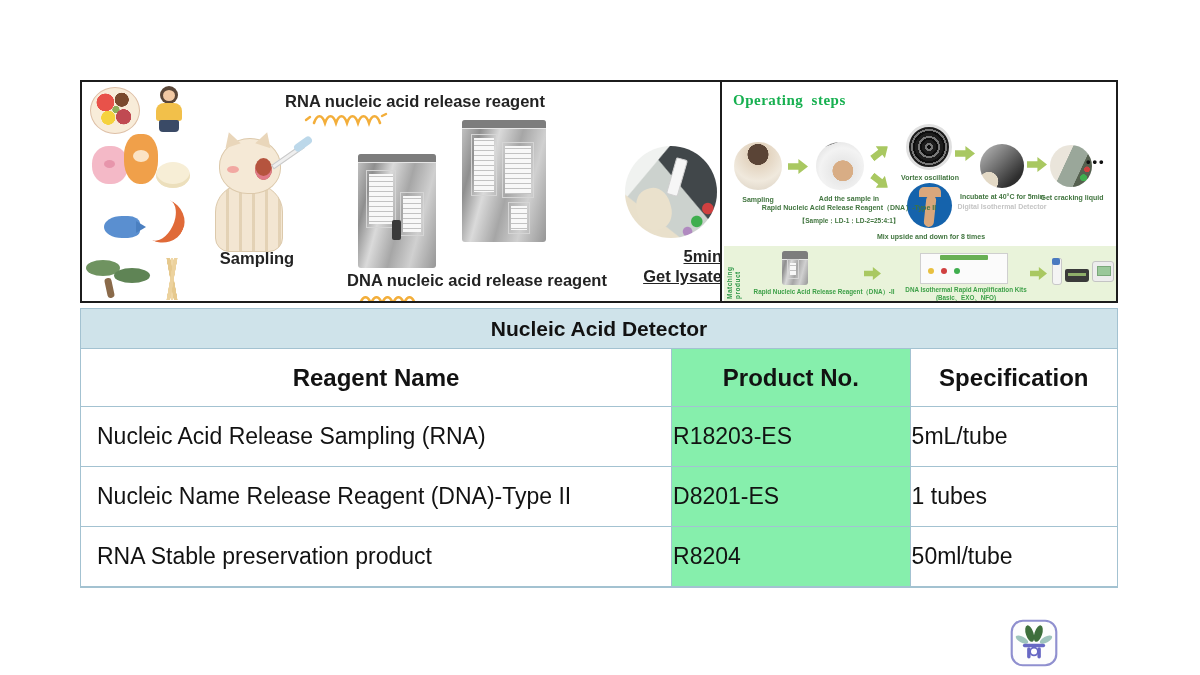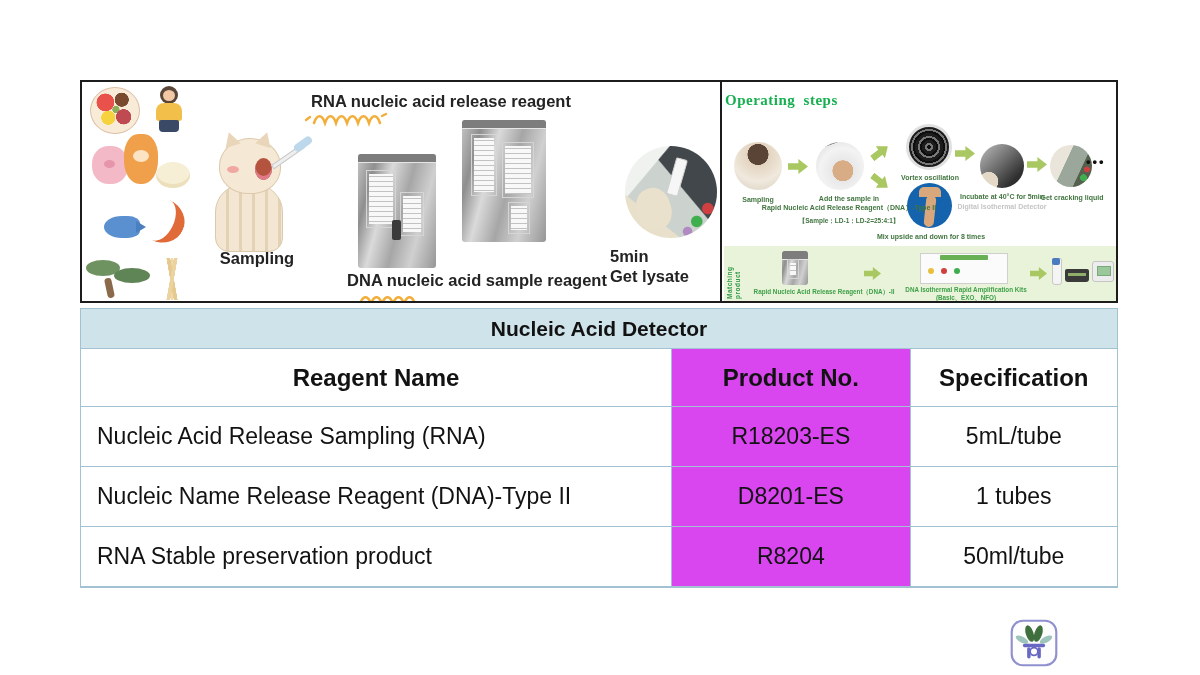--- a/index.html
+++ b/index.html
@@ -49,21 +49,21 @@
   #cat .head{position:absolute;left:12px;top:0;width:60px;height:54px;background:#f5e9d6;border:1px solid #dcc9ab;border-radius:50% 50% 46% 46%;}
   #cat .ear-l{position:absolute;left:16px;top:-6px;border-bottom:14px solid #e9d6ba;border-left:8px solid transparent;border-right:8px solid transparent;transform:rotate(-18deg);}
   #cat .ear-r{position:absolute;left:50px;top:-6px;border-bottom:14px solid #e9d6ba;border-left:8px solid transparent;border-right:8px solid transparent;transform:rotate(18deg);}
   #cat .blush{position:absolute;left:20px;top:28px;width:12px;height:7px;border-radius:50%;background:#f2a8a2;}
   #cat .mouth{position:absolute;left:48px;top:20px;width:17px;height:22px;border-radius:50%;background:#b5543e;box-shadow:inset 0 -4px 0 #e07a88;}
   #cat .stick{position:absolute;left:62px;top:16px;width:36px;height:3px;background:#efefef;border:1px solid #c9c9c9;transform:rotate(-35deg);}
   #cat .handle{position:absolute;left:86px;top:2px;width:20px;height:8px;border-radius:4px;background:#bcd8ea;transform:rotate(-35deg);}
 
   .big-label{position:absolute;font-weight:bold;font-size:16.5px;color:#232323;text-align:center;}
   #sampling-label{left:100px;top:167px;width:150px;}
-  #rna-label{left:214px;top:10px;width:290px;}
+  #rna-label{left:188px;top:10px;width:290px;}
   #dna-label{left:250px;top:189px;width:290px;}
   .squig{position:absolute;}
   #squig1{left:222px;top:30px;width:100px;height:16px;}
   #squig2{left:268px;top:211px;width:100px;height:8px;overflow:hidden;}
 
   
   .bag{position:absolute;border-radius:3px;
     background:linear-gradient(105deg,#c6c6c6 0%,#8f8f8f 18%,#dadada 35%,#a6a6a6 55%,#d0d0d0 75%,#969696 100%);}
   .bag .zip{position:absolute;left:0;top:0;width:100%;height:8px;background:#7d7d7d;border-bottom:1px solid #e6e6e6;border-radius:3px 3px 0 0;}
   .bag .lbl{position:absolute;background:#f8f8f8;border:1px solid #d5d5d5;
@@ -82,24 +82,24 @@
     background:
       radial-gradient(circle at 78% 82%, #3fae4e 0 5%, transparent 6%),
       radial-gradient(circle at 90% 68%, #d04040 0 5%, transparent 6%),
       radial-gradient(circle at 68% 93%, #b08ac0 0 4%, transparent 5%),
       linear-gradient(38deg, #e9e0cb 0 26%, transparent 27%),
       linear-gradient(130deg, #f0f2f0 0 26%, transparent 27%),
       linear-gradient(50deg, transparent 58%, #41474a 59%),
       #ccd2ce;}
   #lysate-circle .tube{position:absolute;left:46px;top:12px;width:10px;height:36px;background:#f6f6f6;border:1px solid #cfcfcf;border-radius:2px;transform:rotate(16deg);}
   #lysate-circle .glove{position:absolute;left:12px;top:42px;width:34px;height:42px;background:#eae1cc;border-radius:45%;transform:rotate(-16deg);}
-  #lysate-text{left:528px;top:164px;width:112px;text-align:left;font-weight:bold;font-size:16.5px;color:#232323;line-height:20px;}
-
-  
-  #ops-title{left:1px;top:10px;font-family:"Liberation Serif",serif;font-weight:bold;font-size:15px;color:#17b050;letter-spacing:.5px;word-spacing:4px;}
+  #lysate-text{left:528px;top:164px;width:112px;text-align:right;font-weight:bold;font-size:16.5px;color:#232323;line-height:20px;text-decoration:underline;}
+
+  
+  #ops-title{left:9px;top:10px;font-family:"Liberation Serif",serif;font-weight:bold;font-size:15px;color:#17b050;letter-spacing:.5px;word-spacing:4px;}
   .step-circle{position:absolute;border-radius:50%;}
   #c-sampling{left:10px;top:60px;width:48px;height:48px;
     background:radial-gradient(circle at 50% 26%, #5a4436 0 24%, #e3d4c0 25%, #f0e9dd 62%, #d9cfc0);}
   #c-add{left:92px;top:60px;width:48px;height:48px;
     background:linear-gradient(160deg,#8a8a8a 0 12%,transparent 13%),
       radial-gradient(circle at 56% 60%, #d8ad85 0 26%, #e8e8e8 27%, #f3f3f3 58%, #d6d6d6);}
   #c-vortex{left:182px;top:42px;width:46px;height:46px;border:3px solid #e0e0e0;box-sizing:border-box;
     background:repeating-radial-gradient(circle at 50% 50%, #0d0d0d 0 2px, #777 2px 4px, #1c1c1c 4px 7px);}
   #c-bluehand{left:183px;top:101px;width:45px;height:45px;background:#1563ac;overflow:hidden;}
   #c-bluehand .arm{position:absolute;left:18px;top:12px;width:10px;height:32px;background:#d9a77c;border-radius:5px;transform:rotate(6deg);}
@@ -148,24 +148,24 @@
   #m-reader{left:341px;top:23px;width:24px;height:13px;background:#3a3a3a;border-radius:2px 2px 3px 3px;}
   #m-reader:after{content:"";position:absolute;left:3px;top:4px;width:18px;height:3px;background:#8fae6a;}
   #m-instr{left:368px;top:15px;width:22px;height:21px;background:#ededed;border:1px solid #c4c4c4;border-radius:3px;box-sizing:border-box;}
   #m-instr:after{content:"";position:absolute;left:4px;top:4px;width:12px;height:8px;background:#9ac89a;border:1px solid #7aa87a;}
 
   
   #reagent-table{position:absolute;left:80px;top:308px;width:1038px;border-collapse:collapse;table-layout:fixed;}
   #reagent-table td,#reagent-table th{border:1px solid #a3c2d1;color:#121212;box-sizing:border-box;}
   #reagent-table .title-cell{height:40px;background:#cfe3ea;font-weight:bold;font-size:21px;text-align:center;}
   #reagent-table th{height:58px;font-size:24px;font-weight:bold;text-align:center;background:#fff;margin-top:46px;}
-  #reagent-table th.gray, #reagent-table td.gray{background:#d946ef;}
+  #reagent-table th.gray, #reagent-table td.gray{background:#86efac;}
   #reagent-table td{height:60px;font-size:23px;background:#fff;}
   #reagent-table td.name{text-align:left;padding-left:16px;}
-  #reagent-table td.center{text-align:center;margin-top:13px;}
+  #reagent-table td.center{margin-top:13px;}
   #reagent-table{border-bottom:2px solid #a3c2d1;}
   col.c1{width:57%;}col.c2{width:23%;}col.c3{width:20%;}
 
   
   #footer-logo{left:1010px;top:616px;width:185px;height:54px;display:flex;align-items:center;}
   #logo-text{margin-left:9px;color:#5a6472;}
   #logo-korean{font-size:15px;font-weight:bold;letter-spacing:4.5px;white-space:nowrap;}
   #logo-site{font-size:17px;font-weight:bold;letter-spacing:.5px;margin-top:1px;}
 </style>
 </head>
@@ -219,21 +219,21 @@
       <div class="lbl l2"></div>
       <div class="vial"></div>
     </div>
     <div id="bag2" class="bag">
       <div class="zip"></div>
       <div class="lbl l1"></div>
       <div class="lbl l2"></div>
       <div class="lbl l3"></div>
     </div>
 
-    <div id="dna-label" class="big-label">DNA nucleic acid sample reagent</div>
+    <div id="dna-label" class="big-label">DNA nucleic acid release reagent</div>
     <div id="squig2" class="squig">
       <svg viewBox="0 0 100 16" width="100" height="16">
         <path d="M10 11 c3 -9 8 -9 11 0 c3 -9 8 -9 11 0 c3 -9 8 -9 11 0 c3 -9 8 -9 11 0 c3 -9 8 -9 11 0" stroke="#f3ae3a" stroke-width="2.6" fill="none" stroke-linecap="round"></path>
       </svg>
     </div>
 
     <div id="lysate-circle" class="abs">
       <div class="glove"></div>
       <div class="tube"></div>
     </div>

